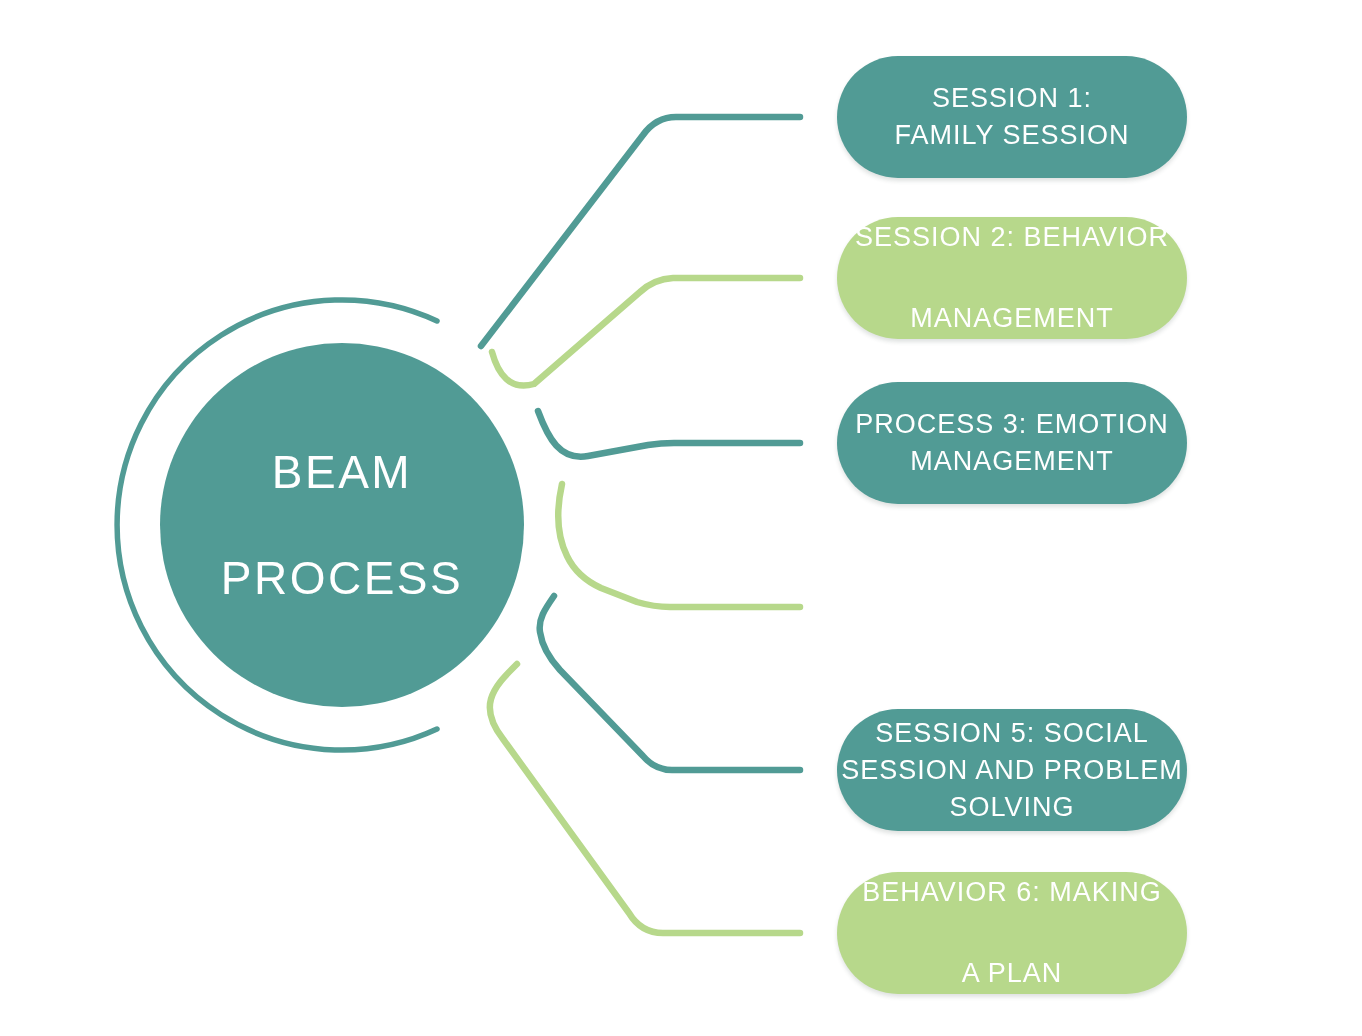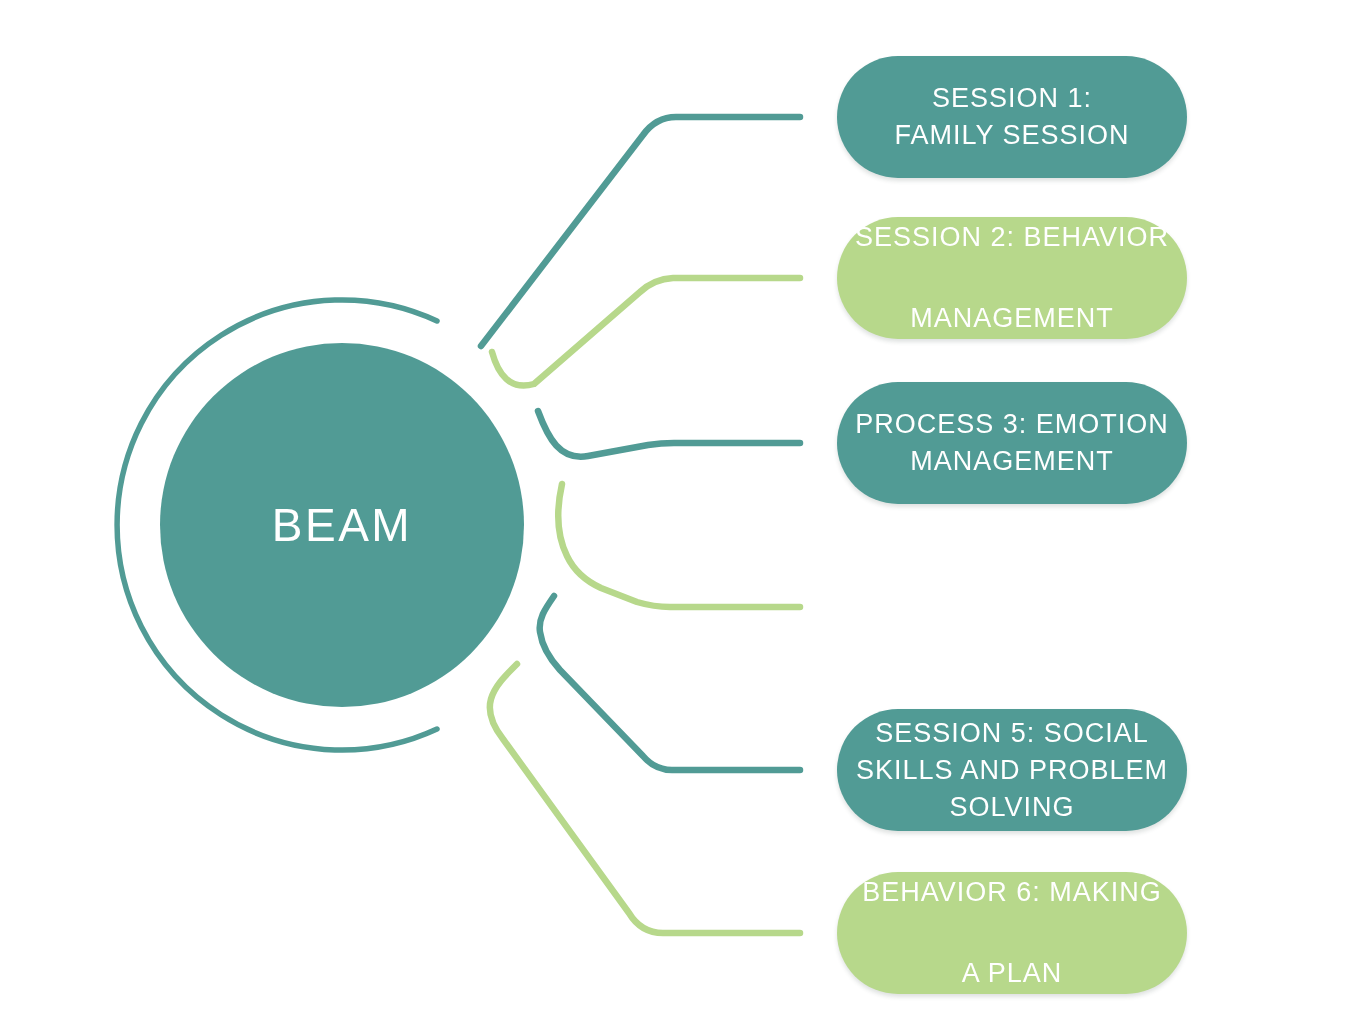--- a/index.html
+++ b/index.html
@@ -49,41 +49,42 @@
     <path class="wire" d="M 481 346 L 643 135 Q 656 117 676 117 L 800 117" data-color="teal"></path>
     <path class="wire" d="M 492 352 C 498 374 510 391 534 384 L 640 292 Q 654 279 673 278 L 800 278" data-color="green"></path>
     <path class="wire" d="M 538 411 C 548 438 560 461 588 456 L 648 445 Q 661 443 674 443 L 800 443" data-color="teal"></path>
     <path class="wire" d="M 562 484 C 556 511 557 536 567 556 Q 577 577 601 588 L 637 602 Q 654 607 670 607 L 800 607" data-color="green"></path>
     <path class="wire" d="M 554 596 C 545 609 538 619 540 632 C 542 646 549 658 560 670 L 643 756 Q 655 770 672 770 L 800 770" data-color="teal"></path>
     <path class="wire" d="M 517 664 C 507 674 495 685 491 699 C 487 713 493 726 503 739 L 629 913 Q 641 933 663 933 L 800 933" data-color="green"></path>
   </svg>
 
   <div class="center-node">
     <span>BEAM</span>
+    <span>PROCESS</span>
   </div>
 
   <div class="pill" style="top:56px" data-color="teal">
     <span>SESSION 1:</span>
     <span>FAMILY SESSION</span>
   </div>
 
   <div class="pill" style="top:217px" data-color="green">
     <span>SESSION 2: BEHAVIOR</span>
     <span>MANAGEMENT</span>
   </div>
 
   <div class="pill" style="top:382px" data-color="teal">
     <span>PROCESS 3: EMOTION</span>
     <span>MANAGEMENT</span>
   </div>
 
 
   <div class="pill" style="top:709px" data-color="teal">
     <span>SESSION 5: SOCIAL</span>
-    <span>SKILLS AND PROBLEM</span>
+    <span>SESSION AND PROBLEM</span>
     <span>SOLVING</span>
   </div>
 
   <div class="pill" style="top:872px" data-color="green">
     <span>BEHAVIOR 6: MAKING</span>
     <span>A PLAN</span>
   </div>
 
 </div>
 

